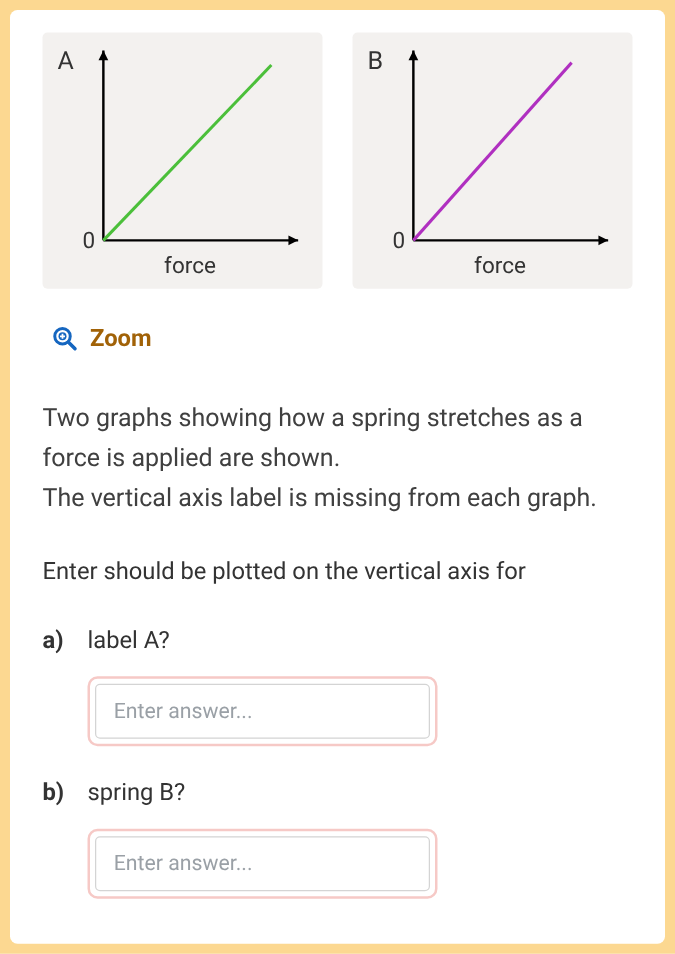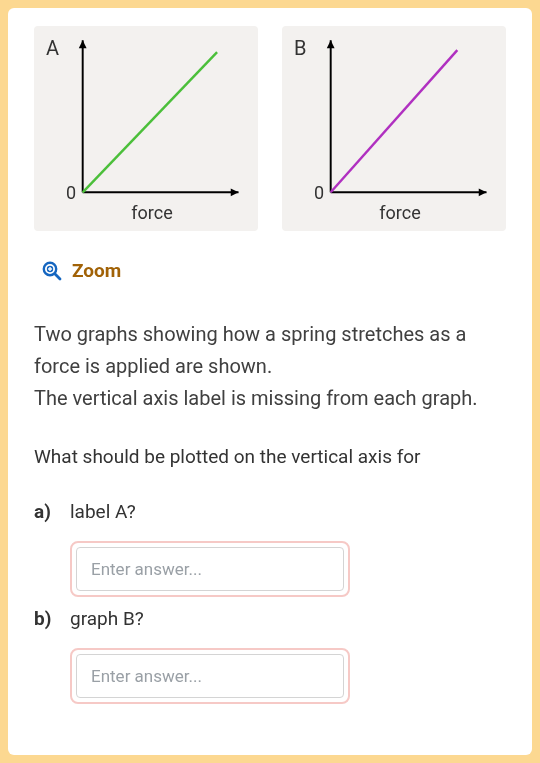--- a/index.html
+++ b/index.html
@@ -85,21 +85,21 @@
   .part {
     display: flex;
     gap: 12px;
     font-size: 19px;
     color: #333;
     margin-bottom: 18px;
   }
   .part-letter { font-weight: 700; min-width: 24px; }
   .answer-wrap {
     margin-left: 36px;
-    margin-bottom: 10px;
+    margin-bottom: 25px;
     width: 280px;
     padding: 4px;
     border: 2px solid #f6c9c6;
     border-radius: 8px;
   }
   .answer-input {
     width: 100%;
     height: 44px;
     border: 1px solid #d4d4d4;
     border-radius: 4px;
@@ -160,31 +160,31 @@
       </svg>
     </span>
     <span>Zoom</span>
   </div>
 
   <div class="body-text">
     <span>Two graphs showing how a spring stretches as a force is applied are shown.</span><br>
     <span>The vertical axis label is missing from each graph.</span>
   </div>
 
-  <div class="question-text">What should be plotted on the vertical axis for</div>
+  <div class="question-text">Enter should be plotted on the vertical axis for</div>
 
   <div class="part">
     <span class="part-letter">a)</span>
     <span>label A?</span>
   </div>
   <div class="answer-wrap">
     <input class="answer-input" type="text" placeholder="Enter answer..." style="">
   </div>
 
   <div class="part">
     <span class="part-letter">b)</span>
-    <span>graph B?</span>
+    <span>spring B?</span>
   </div>
   <div class="answer-wrap">
     <input class="answer-input" type="text" placeholder="Enter answer..." style="">
   </div>
 
 </div>
 
 </body></html>

